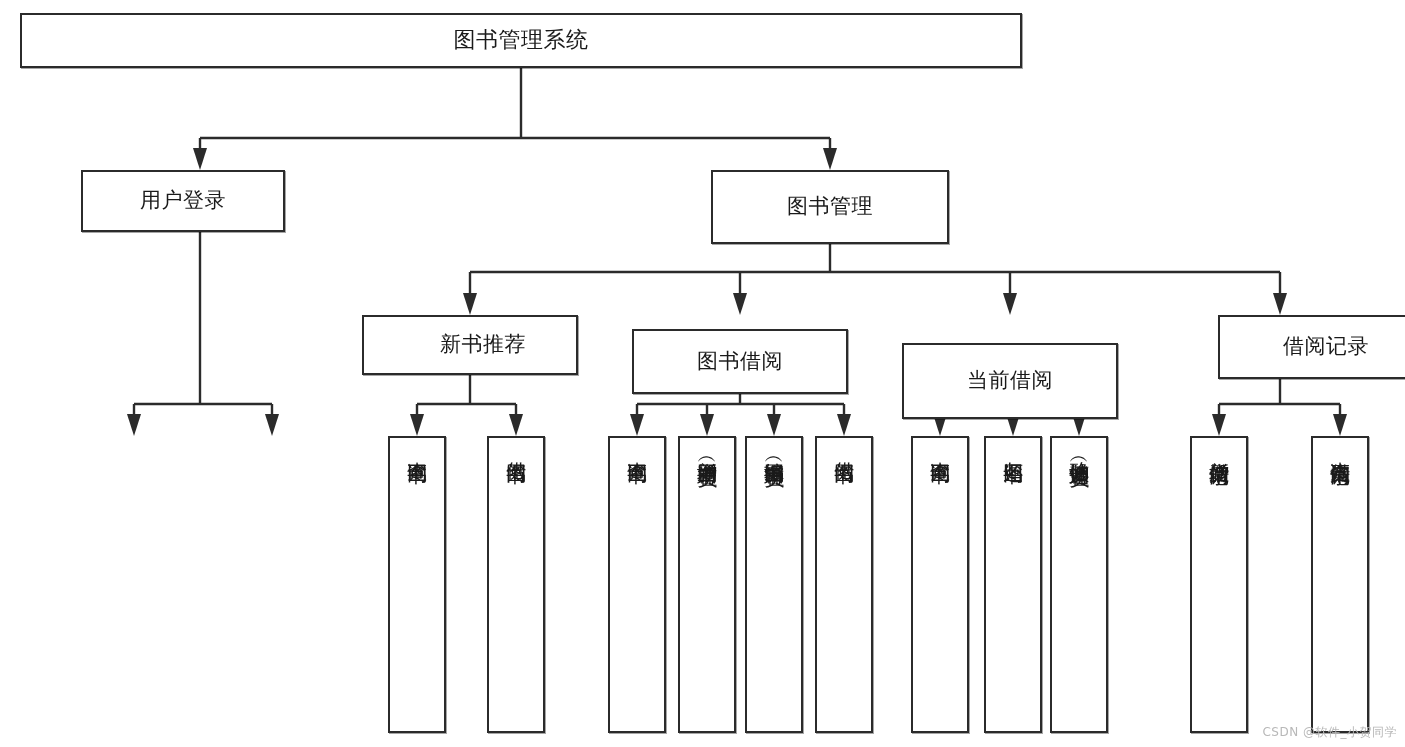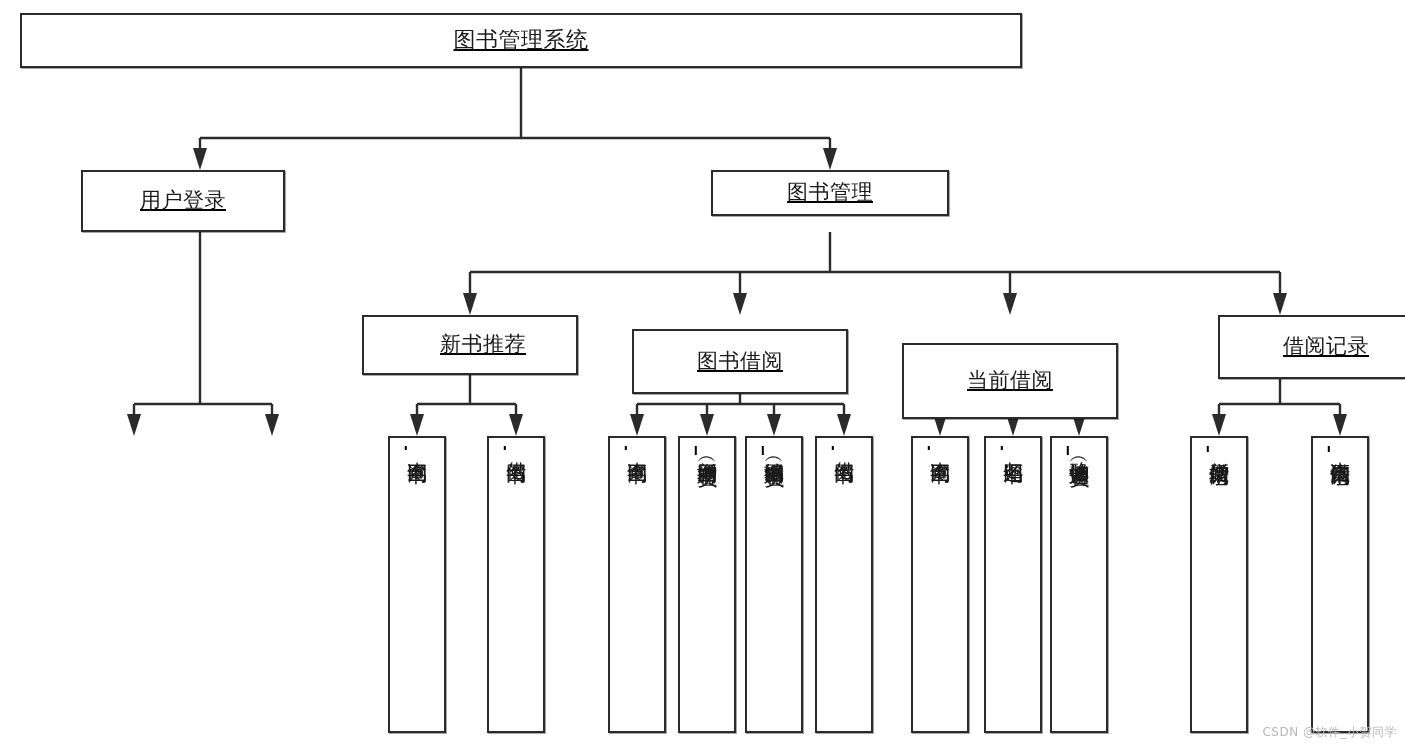--- a/index.html
+++ b/index.html
@@ -23,21 +23,20 @@
   .node-box {
     position: absolute;
     box-sizing: border-box;
     background: #ffffff;
     border: 2px solid #2b2b2b;
     box-shadow: 1px 1px 0 rgba(0,0,0,0.35);
     display: flex;
     align-items: center;
     justify-content: center;
     overflow: hidden;
-    text-decoration: underline;
   }
   .node-label-h {
     font-size: 21px;
     color: #1a1a1a;
     line-height: 1.1;
     white-space: nowrap;
     letter-spacing: 0.5px;
   }
   .node-box.root .node-label-h {
     font-size: 22px;
@@ -143,21 +142,21 @@
       <line x1="1340" y1="404" x2="1340" y2="414" class="conn-line"></line>
       <polygon points="1333,414 1347,414 1340,436" class="arrow-head"></polygon>
     </svg>
   <div id="node-layer">
       <div class="node-box root" style="left: 20px; top: 13px; width: 1002px; height: 55px;">
         <span class="node-label-h">图书管理系统</span>
       </div>
       <div class="node-box" style="left: 81px; top: 170px; width: 204px; height: 62px;">
         <span class="node-label-h">用户登录</span>
       </div>
-      <div class="node-box" style="left: 711px; top: 170px; width: 238px; height: 46px;">
+      <div class="node-box" style="left: 711px; top: 170px; width: 238px; height: 74px;">
         <span class="node-label-h">图书管理</span>
       </div>
       <div class="node-box" style="left: 362px; top: 315px; width: 216px; height: 60px; padding-left: 26px;">
         <span class="node-label-h">新书推荐</span>
       </div>
       <div class="node-box leaf-box" style="left: 388px; top: 436px; width: 58px; height: 297px;">
         <span class="node-label-v">查询图书</span>
       </div>
       <div class="node-box leaf-box" style="left: 487px; top: 436px; width: 58px; height: 297px;">
         <span class="node-label-v">借阅图书</span>

